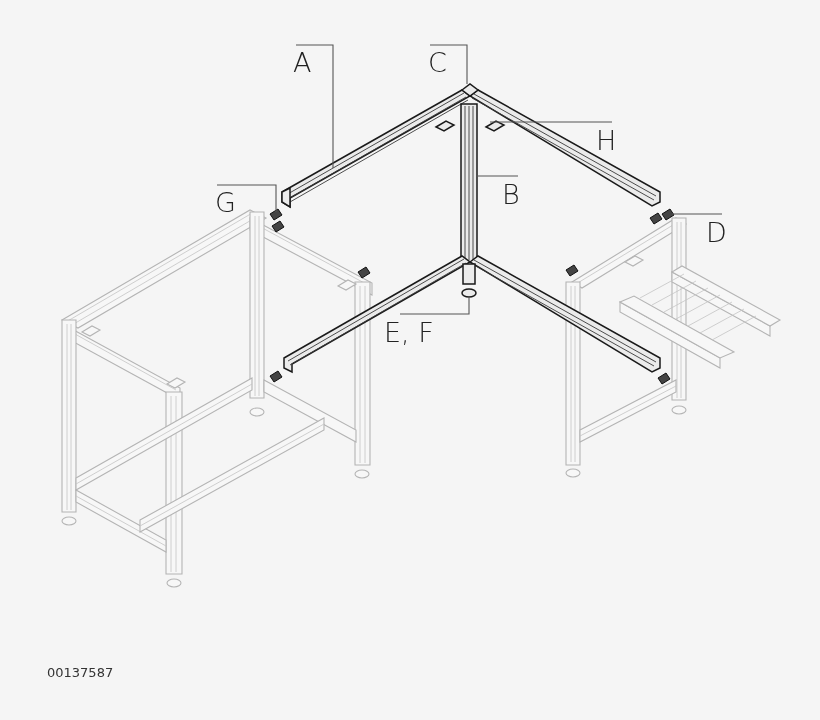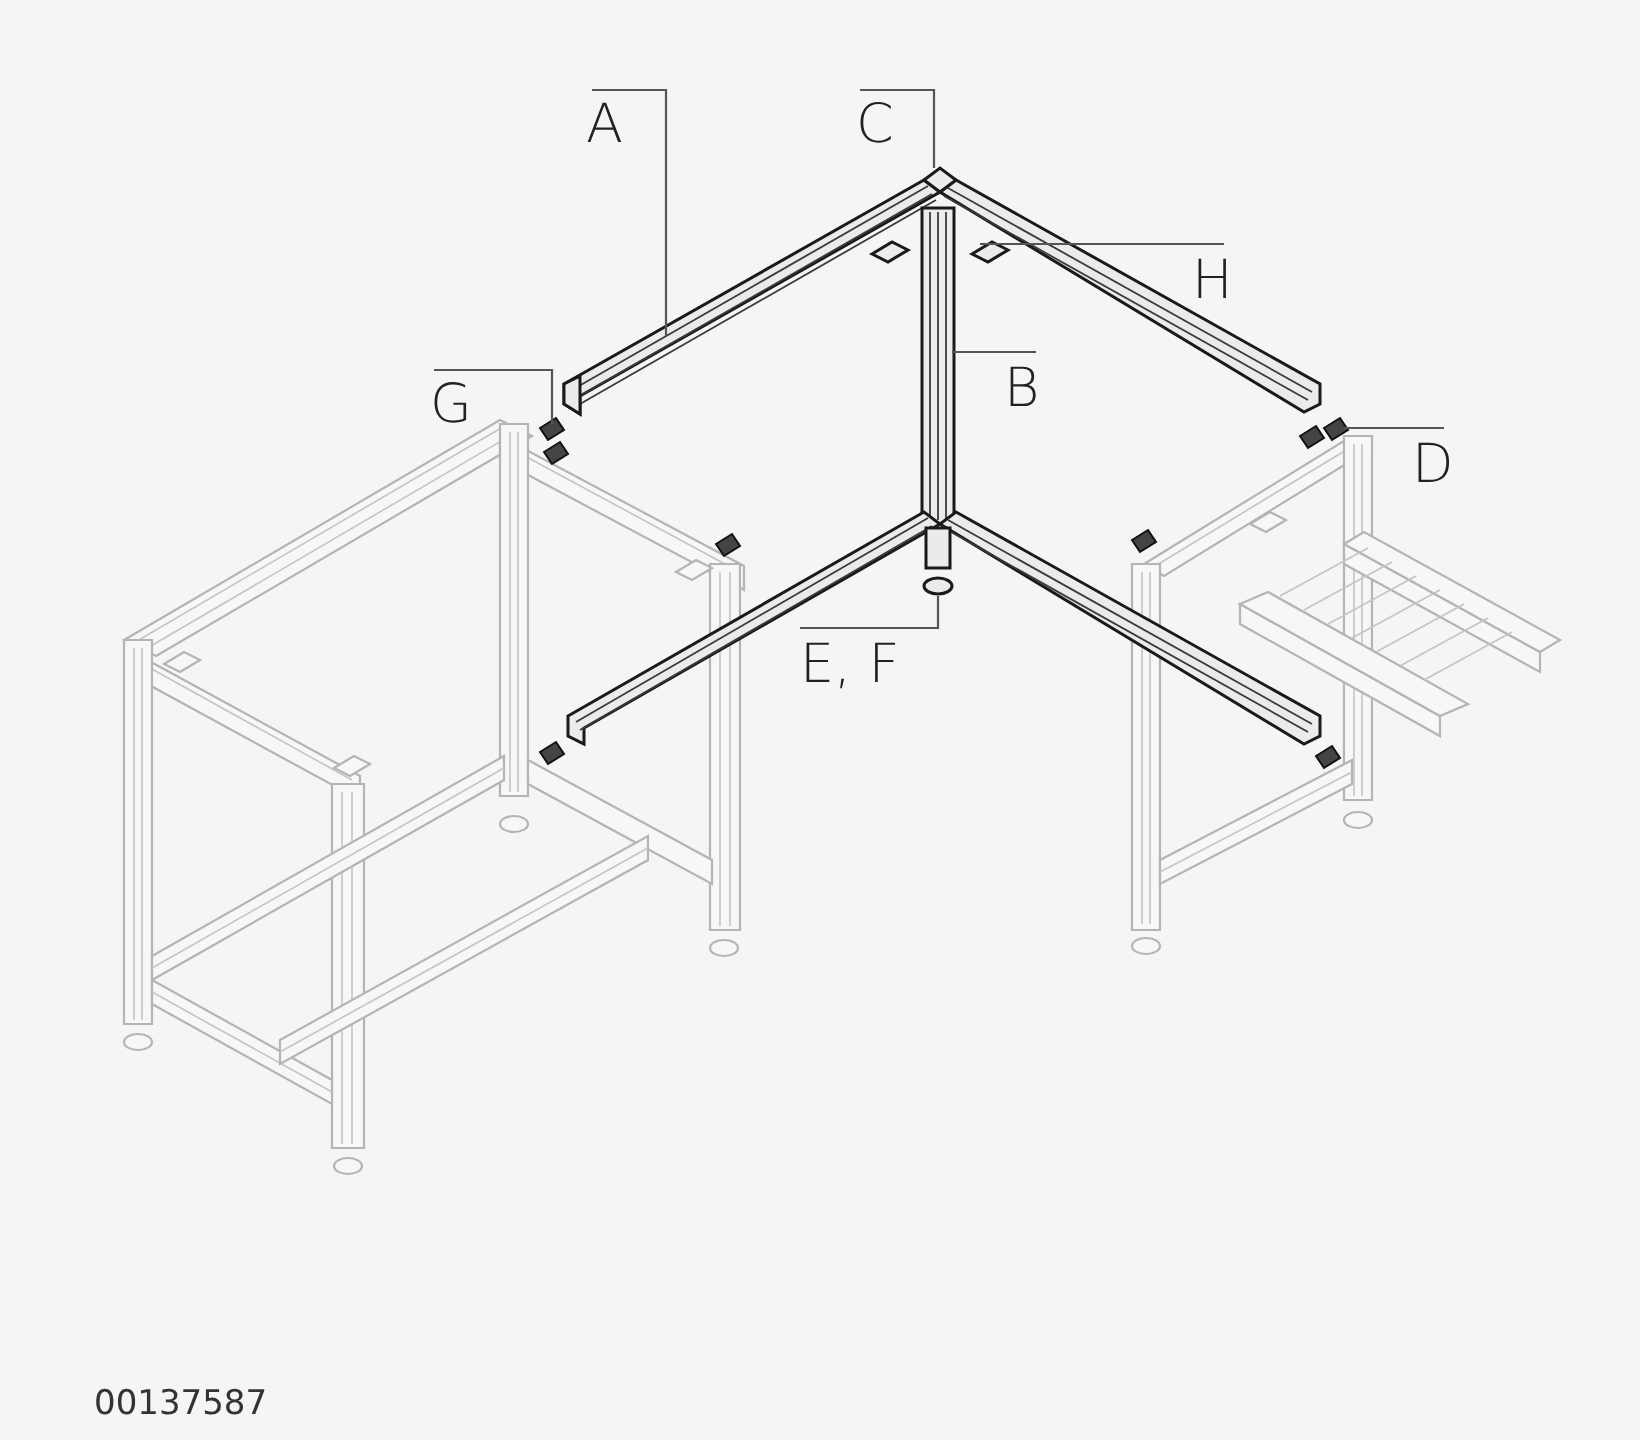--- a/index.html
+++ b/index.html
@@ -1,20 +1,20 @@
 <!DOCTYPE html>
 <html><head>
 <meta charset="utf-8">
 <style>
   html, body { margin: 0; padding: 0; }
   body { width: 820px; height: 720px; background: #f5f5f5; position: relative; overflow: hidden;
          font-family: "Liberation Sans", "DejaVu Sans", sans-serif; }
   #canvas { position: absolute; left: 0; top: 0; width: 820px; height: 720px; }
   .label { position: absolute; font-size: 27px; color: #222; line-height: 1; font-family: "DejaVu Sans", sans-serif; font-weight: 300; }
-  .docid { position: absolute; left: 47px; top: 665px; font-size: 17px; color: #333; font-family: "DejaVu Sans", sans-serif; margin-top: 27px; }
+  .docid { position: absolute; left: 47px; top: 665px; font-size: 13px; color: #333; font-family: "DejaVu Sans", sans-serif; }
   .ghost { fill: #f7f7f7; stroke: #b4b4b4; stroke-width: 1.1; }
   .ghost-line { stroke: #c4c4c4; stroke-width: 0.8; fill: none; }
   .dark { fill: #ebebeb; stroke: #1a1a1a; stroke-width: 1.5; }
   .dark-line { stroke: #3a3a3a; stroke-width: 0.9; fill: none; }
   .leader { stroke: #555; stroke-width: 1.1; fill: none; }
   .bracket { fill: #444; stroke: #111; stroke-width: 1; }
 </style>
 </head>
 <body>
 
@@ -155,15 +155,15 @@
     <polyline class="leader" points="400,314 469,314 469,298"></polyline>
   </g>
 </svg>
 
 <div class="label" style="left:293px;top:49px;">A</div>
 <div class="label" style="left:428px;top:49px;">C</div>
 <div class="label" style="left:596px;top:127px;">H</div>
 <div class="label" style="left:502px;top:181px;">B</div>
 <div class="label" style="left:215px;top:189px;">G</div>
 <div class="label" style="left:706px;top:219px;">D</div>
-<div class="label" style="left:400px;top:319px;">E, F</div>
+<div class="label" style="left:384px;top:319px;">E, F</div>
 
 <div class="docid">00137587</div>
 
 </body></html>

